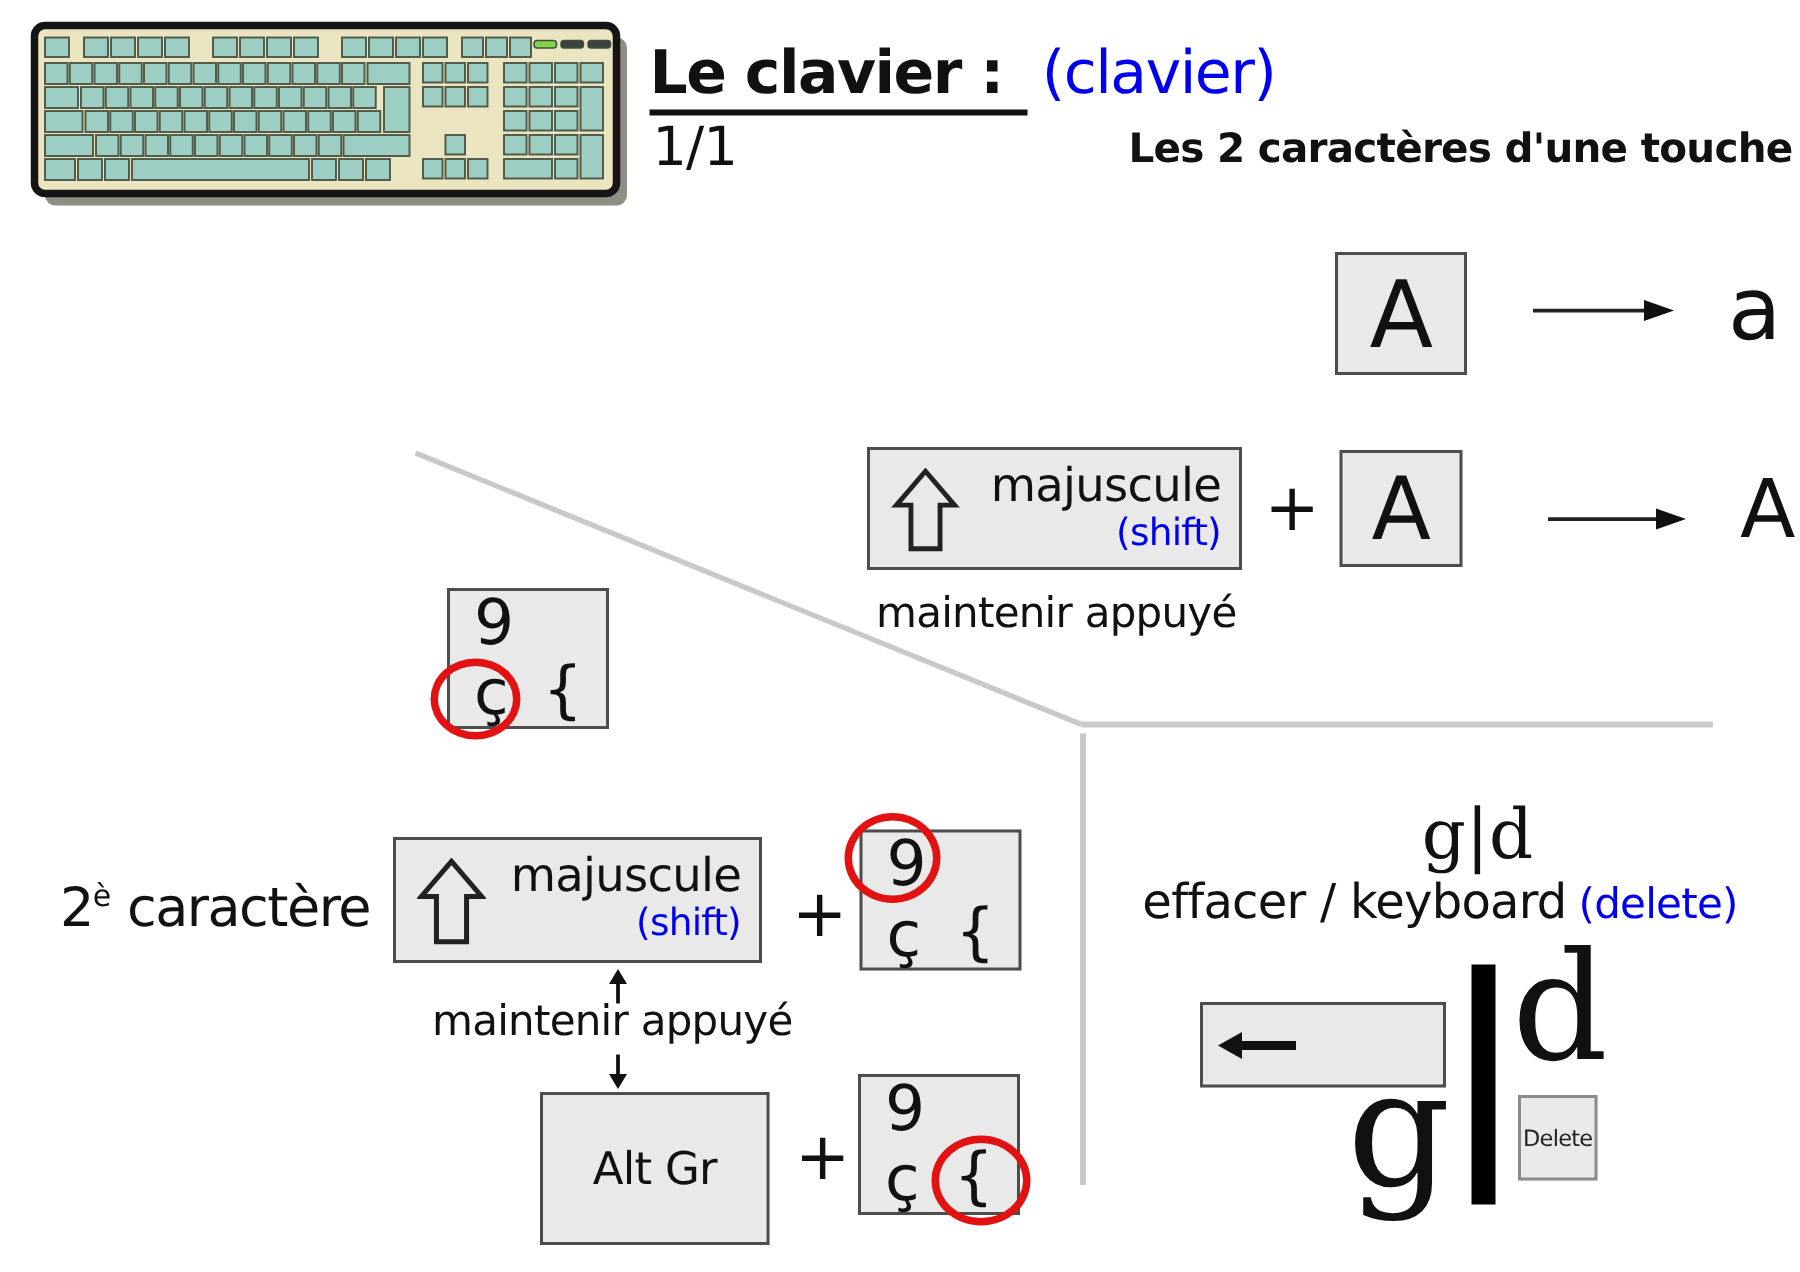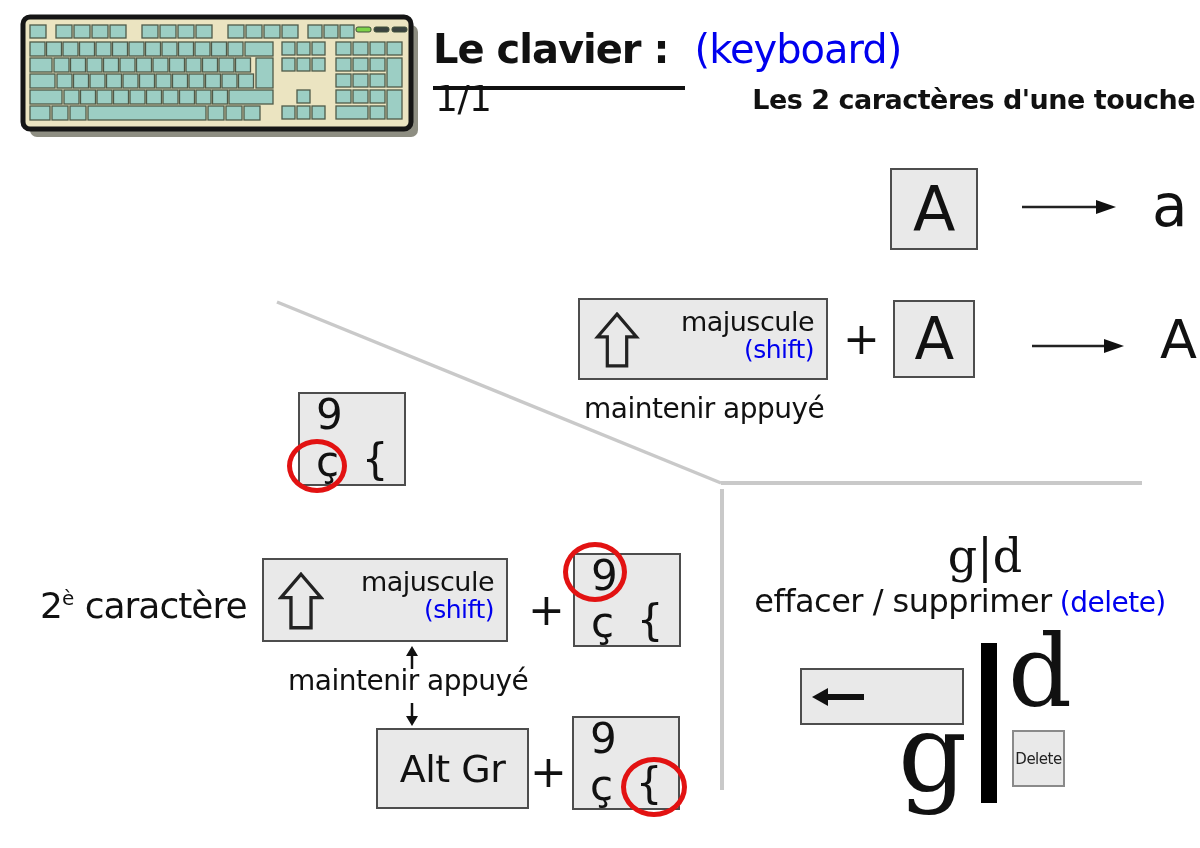--- a/index.html
+++ b/index.html
@@ -2,40 +2,40 @@
 <html><head>
 <meta charset="utf-8">
 <style>
   html,body{margin:0;padding:0;background:#fff;}
   #stage{position:relative;width:1200px;height:848px;background:#ffffff;overflow:hidden;
          font-family:"DejaVu Sans","Liberation Sans",sans-serif;color:#111;letter-spacing:-0.5px;}
   .abs{position:absolute;}
 
   
   .title-line{left:433px;top:26px;font-size:40px;line-height:1.15;letter-spacing:-1px;white-space:nowrap;}
-  .title-main{font-weight:bold;color:#111;border-bottom:4px solid #111;padding-right:16px;padding-bottom:14px;}
+  .title-main{font-weight:bold;color:#111;border-bottom:4px solid #111;padding-right:16px;padding-bottom:1px;}
   .title-en{color:#0000ee;margin-left:10px;}
   .page-num{left:435px;top:78px;font-size:36px;}
   .subtitle{right:5px;top:84px;font-size:27px;font-weight:bold;white-space:nowrap;}
 
   
   .key{position:absolute;background:#e9e9e9;border:2px solid #4d4d4d;box-sizing:border-box;}
   .key-letter{display:flex;align-items:center;justify-content:center;font-size:58px;}
 
   
   .charkey{width:108px;height:94px;font-size:42px;}
   .charkey .tl{position:absolute;left:16px;top:-4px;}
   .charkey .bl{position:absolute;left:16px;bottom:-2px;}
   .charkey .br{position:absolute;right:16px;bottom:0px;}
 
   
   .modkey{display:flex;align-items:center;}
   .modkey .shift-icon{position:absolute;left:14px;top:12px;}
   .modkey .labels{position:absolute;right:12px;top:6px;text-align:right;}
-  .modkey .mod-label{font-size:27px;}
+  .modkey .mod-label{font-size:31px;}
   .modkey .mod-sub{font-size:25px;color:#0000ee;margin-top:-2px;}
 
   .red-circle{position:absolute;border:5px solid #e21212;border-radius:50%;box-sizing:border-box;}
 
   .row-label{font-size:36px;letter-spacing:-1px;white-space:nowrap;}
   .row-label sup{font-size:20px;letter-spacing:0;}
   .plus{font-size:44px;}
   .hold-note{font-size:28px;white-space:nowrap;}
   .result-char{font-size:58px;}
 
@@ -171,21 +171,21 @@
         <rect x="350" y="92" width="15" height="13"></rect>
     </g>
     <g>
       <rect x="336" y="13" width="15" height="5" rx="2" fill="#7ed349" stroke="#41503d"></rect>
       <rect x="354" y="13" width="15" height="5" rx="2" fill="#3a433f" stroke="#41503d"></rect>
       <rect x="372" y="13" width="15" height="5" rx="2" fill="#3a433f" stroke="#41503d"></rect>
     </g>
   </svg>
 
   <div class="abs title-line">
-    <span class="title-main">Le clavier :</span><span class="title-en">(keyboard)</span>
+    <span class="title-main">Le clavier :</span><span class="title-en">(clavier)</span>
   </div>
   <div class="abs page-num">1/1</div>
   <div class="abs subtitle">Les 2 caractères d'une touche</div>
 
   <svg class="abs" style="left:270px;top:296px;" width="460" height="192">
     <line x1="7" y1="6" x2="451" y2="187" stroke="#c9c9c9" stroke-width="3.5"></line>
   </svg>
   <div class="abs divider" style="left:721px;top:481px;width:421px;height:4px;"></div>
   <div class="abs divider" style="left:720px;top:489px;width:4px;height:301px;"></div>
 
@@ -249,34 +249,34 @@
   <svg class="abs" style="left:404px;top:646px;" width="16" height="24">
     <line x1="8" y1="23" x2="8" y2="8" stroke="#111" stroke-width="2.5"></line>
     <polygon points="2,10 14,10 8,0" fill="#111"></polygon>
   </svg>
   <div class="abs hold-note" style="left:288px;top:664px;">maintenir appuyé</div>
   <svg class="abs" style="left:404px;top:702px;" width="16" height="24">
     <line x1="8" y1="1" x2="8" y2="16" stroke="#111" stroke-width="2.5"></line>
     <polygon points="2,14 14,14 8,24" fill="#111"></polygon>
   </svg>
 
-  <div class="key key-letter" style="left:376px;top:728px;width:153px;height:81px;font-size:38px;">
+  <div class="key key-letter" style="left:360px;top:728px;width:153px;height:102px;font-size:30px;">
     <span>Alt Gr</span>
   </div>
   <div class="abs plus" style="left:530px;top:746px;">+</div>
   <div class="key charkey" style="left:572px;top:716px;">
     <span class="tl">9</span>
     <span class="bl">ç</span>
     <span class="br">{</span>
   </div>
   <div class="red-circle" style="left:621px;top:757px;width:66px;height:60px;"></div>
 
   <div class="abs gd-heading" style="left:900px;top:529px;width:170px;text-align:center;">g|d</div>
   <div class="abs" style="left:740px;top:582px;width:440px;text-align:center;">
-    <span class="erase-line">effacer / supprimer</span><span class="erase-en">(delete)</span>
+    <span class="erase-line">effacer / keyboard</span><span class="erase-en">(delete)</span>
   </div>
 
   <div class="key" style="left:800px;top:668px;width:164px;height:57px;">
     <svg style="position:absolute;left:10px;top:17px;" width="54" height="20">
       <line x1="14" y1="10" x2="52" y2="10" stroke="#111" stroke-width="6"></line>
       <polygon points="16,1 16,19 0,10" fill="#111"></polygon>
     </svg>
   </div>
   <div class="abs bigchar" style="left:898px;top:700px;">g</div>
   <div class="abs cursor-bar" style="left:981px;top:643px;width:16px;height:160px;"></div>

